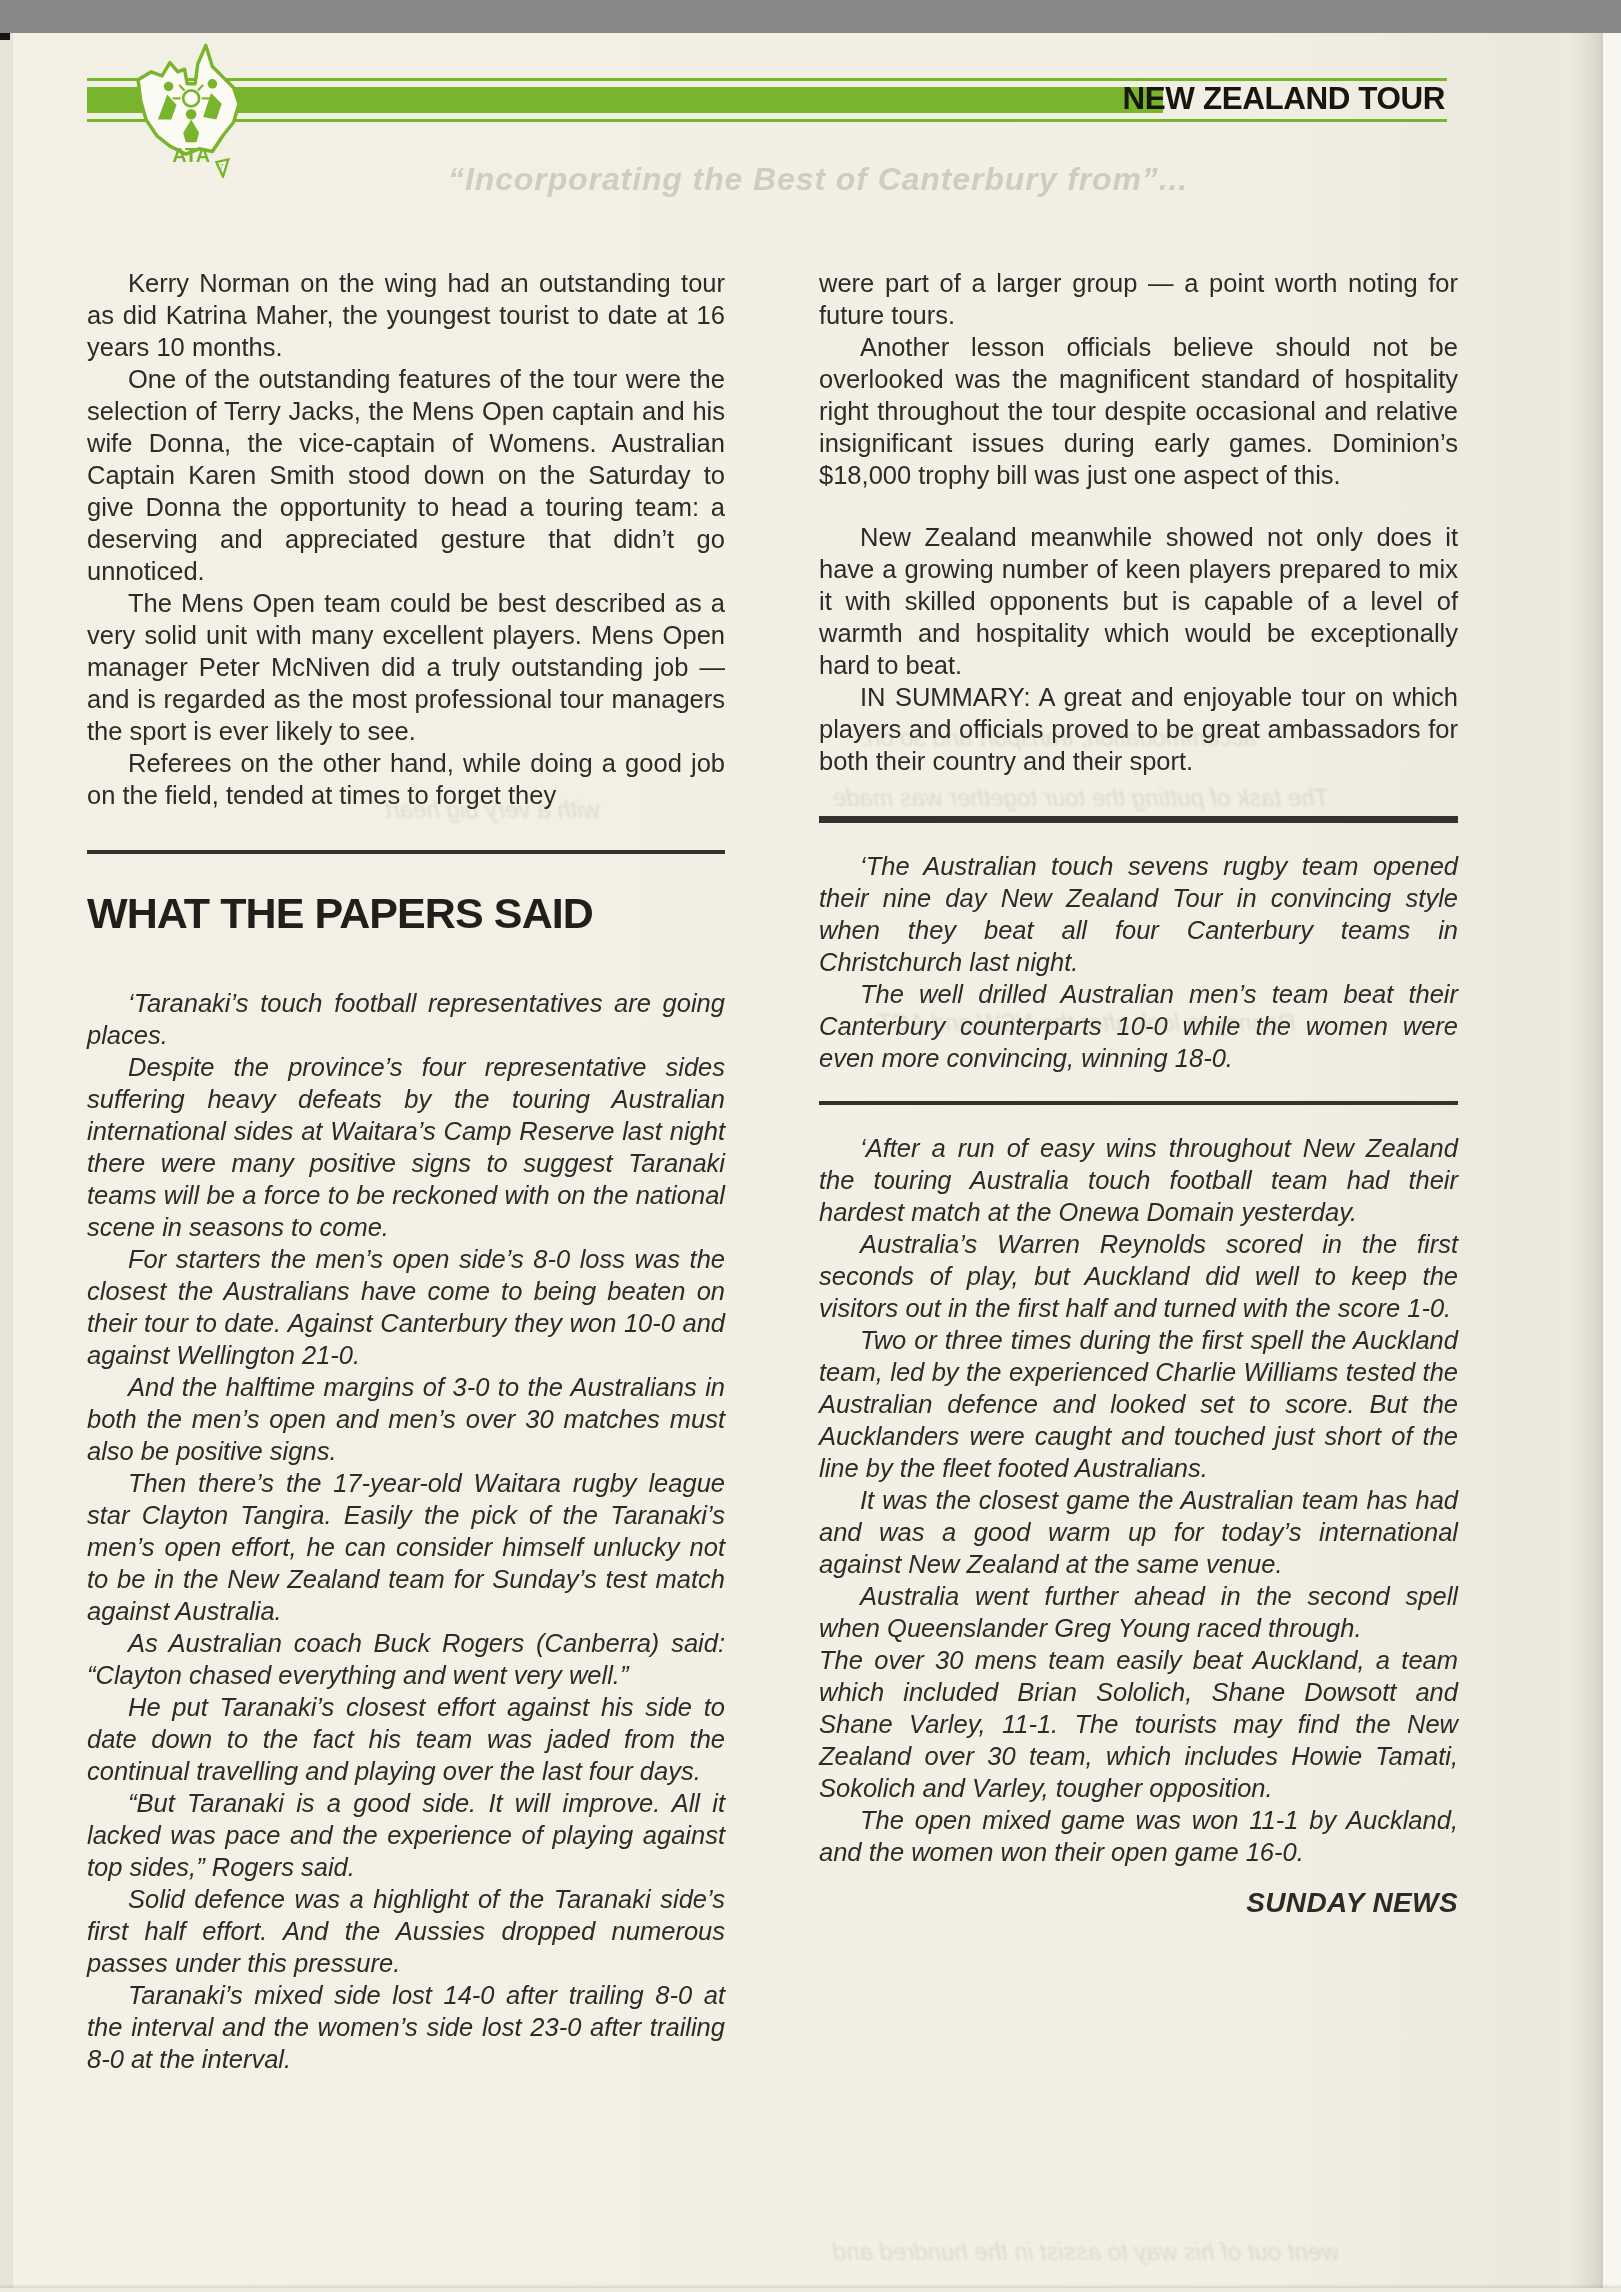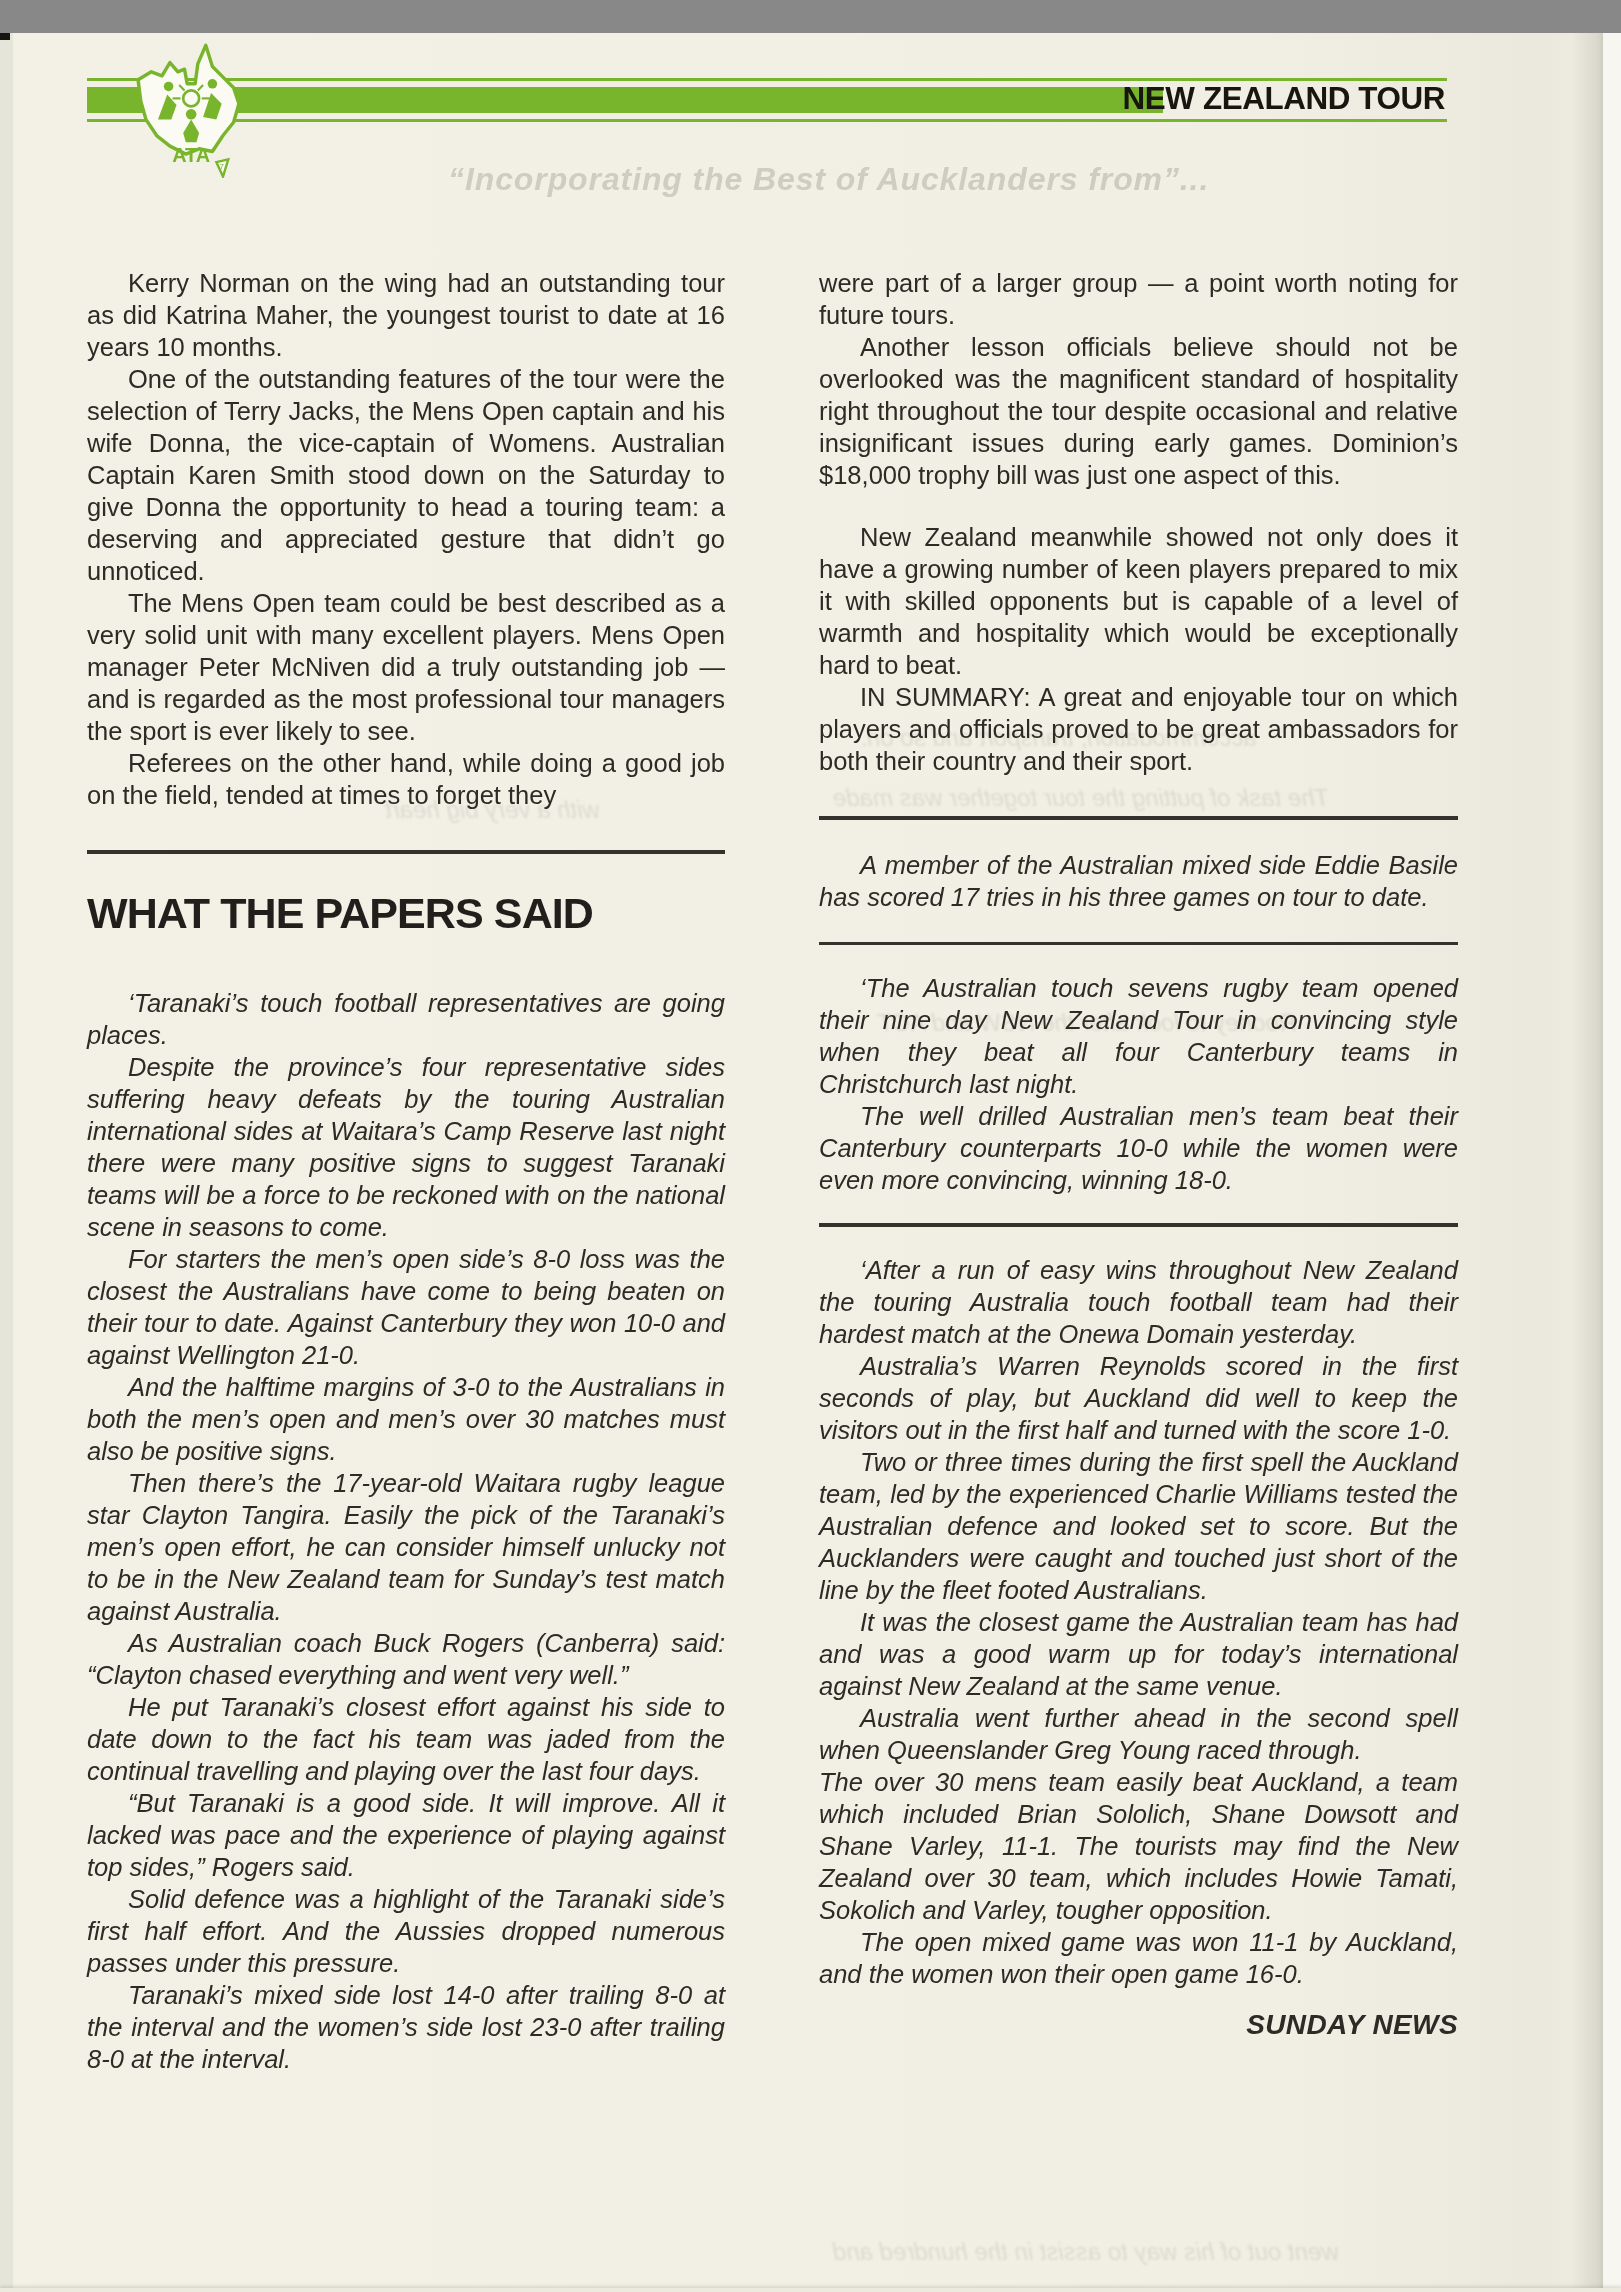--- a/index.html
+++ b/index.html
@@ -84,21 +84,21 @@
 
       <circle cx="52" cy="56" r="4" fill="#79b52c"></circle>
       <polygon points="46,70 52,60 58,70 56,77 48,77" fill="#79b52c"></polygon>
       <text x="52" y="92" text-anchor="middle" font-family="Liberation Sans, sans-serif" font-size="15" font-weight="bold" fill="#79b52c">ATA</text>
 
       <polygon points="71,92 80,90 76,103" fill="#fbfaf3" stroke="#79b52c" stroke-width="1.8"></polygon>
       <text x="75" y="97" text-anchor="middle" font-size="6" fill="#79b52c">7</text>
     </svg>
   </div>
 
-  <div class="ghost tagline">“Incorporating the Best of Aucklanders from”...</div>
+  <div class="ghost tagline">“Incorporating the Best of Canterbury from”...</div>
   <div class="ghost mirror" style="left:385px;top:763px;">with a very big heart</div>
   <div class="ghost mirror" style="left:860px;top:691px;">accommodation, transport and so on.</div>
   <div class="ghost mirror" style="left:833px;top:751px;">The task of putting the tour together was made</div>
   <div class="ghost mirror" style="left:878px;top:976px;">Rooney to look after the NSW and ACT</div>
   <div class="ghost mirror" style="left:833px;top:2205px;">went out of his way to assist in the hundred and</div>
 
   <div class="col left">
     <p class="body-p">Kerry Norman on the wing had an outstanding tour as did Katrina Maher, the youngest tourist to date at 16 years 10 months.</p>
     <p class="body-p">One of the outstanding features of the tour were the selection of Terry Jacks, the Mens Open captain and his wife Donna, the vice-captain of Womens. Australian Captain Karen Smith stood down on the Saturday to give Donna the opportunity to head a touring team: a deserving and appreciated gesture that didn’t go unnoticed.</p>
     <p class="body-p">The Mens Open team could be best described as a very solid unit with many excellent players. Mens Open manager Peter McNiven did a truly outstanding job — and is regarded as the most professional tour managers the sport is ever likely to see.</p>
@@ -123,21 +123,20 @@
   </div>
 
   <div class="col right">
     <p class="body-p no-indent">were part of a larger group — a point worth noting for future tours.</p>
     <p class="body-p">Another lesson officials believe should not be overlooked was the magnificent standard of hospitality right throughout the tour despite occasional and relative insignificant issues during early games. Dominion’s $18,000 trophy bill was just one aspect of this.</p>
     <div class="gap"></div>
     <p class="body-p">New Zealand meanwhile showed not only does it have a growing number of keen players prepared to mix it with skilled opponents but is capable of a level of warmth and hospitality which would be exceptionally hard to beat.</p>
     <p class="body-p">IN SUMMARY: A great and enjoyable tour on which players and officials proved to be great ambassadors for both their country and their sport.</p>
 
     <hr class="rule m-top">
-    <p class="note">A member of the Australian mixed side Eddie Basile has scored 17 tries in his three games on tour to date.</p>
     <hr class="rule">
 
     <div class="rmargin">
       <p class="quote-p">‘The Australian touch sevens rugby team opened their nine day New Zealand Tour in convincing style when they beat all four Canterbury teams in Christchurch last night.</p>
       <p class="quote-p">The well drilled Australian men’s team beat their Canterbury counterparts 10-0 while the women were even more convincing, winning 18-0.</p>
     </div>
 
     <hr class="rule" style="margin-top:27px;">
 
     <div class="rmargin">

